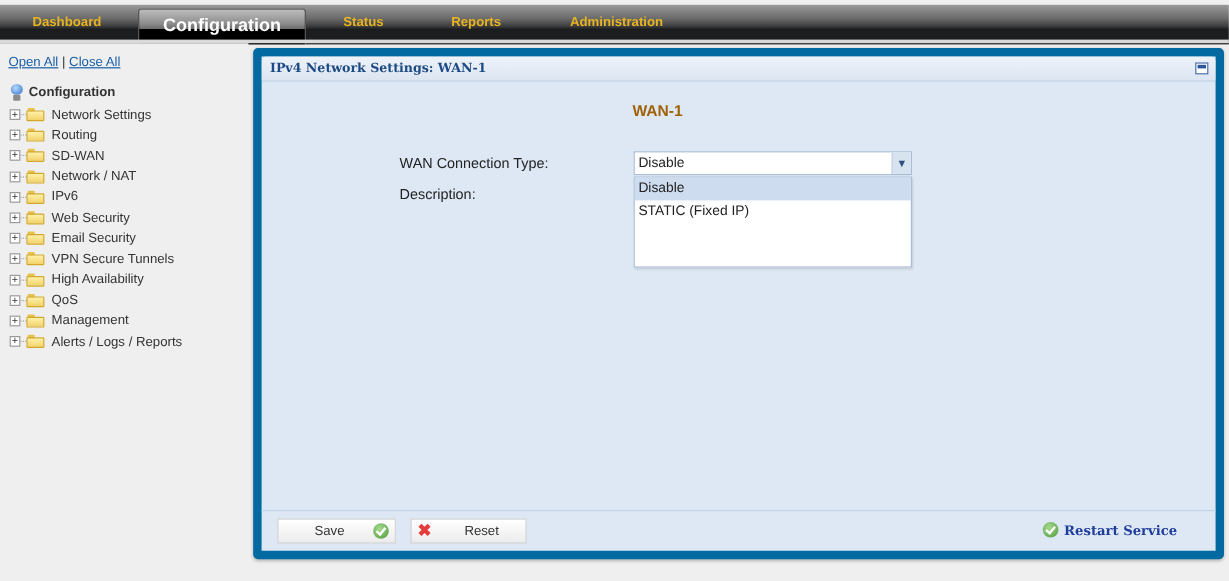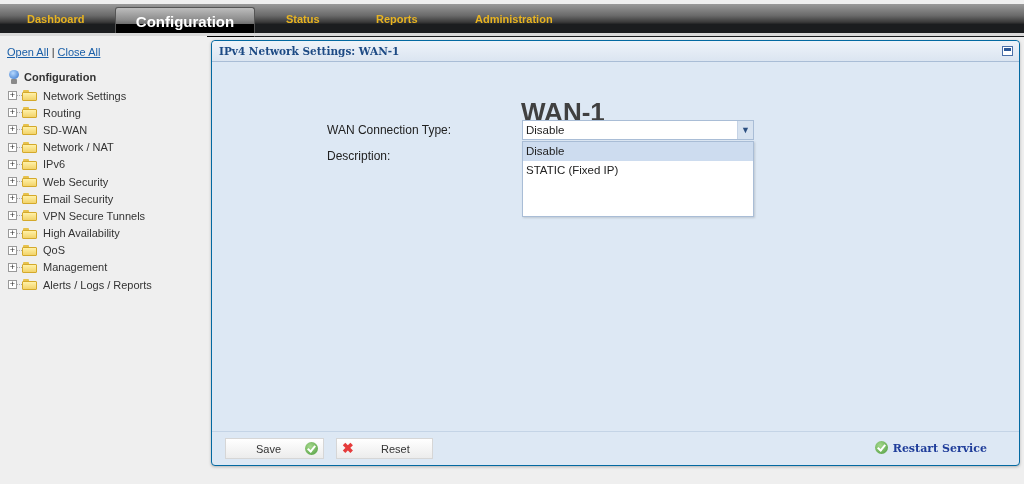--- a/index.html
+++ b/index.html
@@ -25,26 +25,26 @@
   .tree { position: absolute; left: 8px; top: 51px; }
   .tree-item { height: 17.2px; display: flex; align-items: center; font-size: 11px; color: #333; cursor: pointer; position: relative; }
   .expander { width: 9px; height: 9px; border: 1px solid #999; background: #fff; font-size: 9px; line-height: 7px; text-align: center; color: #333; margin-right: 0; }
   .tree-line { width: 5px; border-top: 1px dotted #aaa; }
   .folder { width: 16px; height: 11px; position: relative; margin-right: 5px; }
   .folder .tab2 { position: absolute; left: 1px; top: 0; width: 6px; height: 3px; background: #e7c24d; border-radius: 1px 1px 0 0; }
   .folder .body { position: absolute; left: 0; top: 2px; width: 15px; height: 9px; background: linear-gradient(#fff1a8, #f2d36a); border: 1px solid #d4a92b; border-radius: 1px; }
 
   
   .panel { position: absolute; left: 211px; top: 40px; width: 809px; height: 426px; background: #dde8f4;
-    border: 1px solid #0369a1; border-radius: 4px; box-shadow: 0 1px 3px rgba(0,0,0,0.25); }
+    border: 7px solid #0369a1; border-radius: 4px; box-shadow: 0 1px 3px rgba(0,0,0,0.25); }
   .panel-header { height: 21px; background: linear-gradient(#eef3f9, #dbe5f1); border-bottom: 1px solid #a9bdd6; border-radius: 4px 4px 0 0;
     font-family: "DejaVu Serif", serif; font-size: 10.5px; font-weight: bold; color: #1d4a84; padding: 4px 7px; }
   .collapse-btn { position: absolute; right: 6px; top: 5px; width: 11px; height: 10px; border: 1px solid #4a6fa8; background: #fff; cursor: pointer; }
   .collapse-btn::after { content: ""; position: absolute; left: 1px; top: 1px; width: 7px; height: 3px; background: #2b5797; }
-  .wan-title { position: absolute; left: 309px; top: 56px; font-size: 26px; font-weight: bold; color: #404040; }
+  .wan-title { position: absolute; left: 309px; top: 38px; font-size: 13px; font-weight: bold; color: #a16207; }
   .field-label { position: absolute; left: 115px; font-size: 12px; color: #222; }
   .select { position: absolute; left: 310px; top: 79px; width: 232px; height: 20px; background: #fff; border: 1px solid #a9bdd6; font-size: 11.5px; color: #222; padding: 3px 3px; cursor: pointer; }
   .select .arrow { position: absolute; right: 0; top: 0; width: 16px; height: 18px; background: #d8e3f0; border-left: 1px solid #c5d3e6; color: #2c4f80; font-size: 9px; text-align: center; line-height: 18px; }
   .dropdown { position: absolute; left: 310px; top: 100px; width: 232px; height: 76px; background: #fff; border: 1px solid #a9bdd6; box-shadow: 1px 1px 2px rgba(0,0,0,0.15); }
   .dropdown .opt { height: 18.8px; font-size: 11.5px; color: #222; padding: 3px 3px; cursor: pointer; }
   .dropdown .opt.selected { background: #cddcef; }
 
   .panel-footer { position: absolute; left: 0; bottom: 0; width: 100%; height: 34px; border-top: 1px solid #c4d4e6; }
   .btn { position: absolute; top: 6px; height: 21px; background: linear-gradient(#ffffff, #ececec); border: 1px solid #d6d6d6; font-size: 11px; color: #333; cursor: pointer; }
   .btn-save { left: 13px; width: 99px; }

